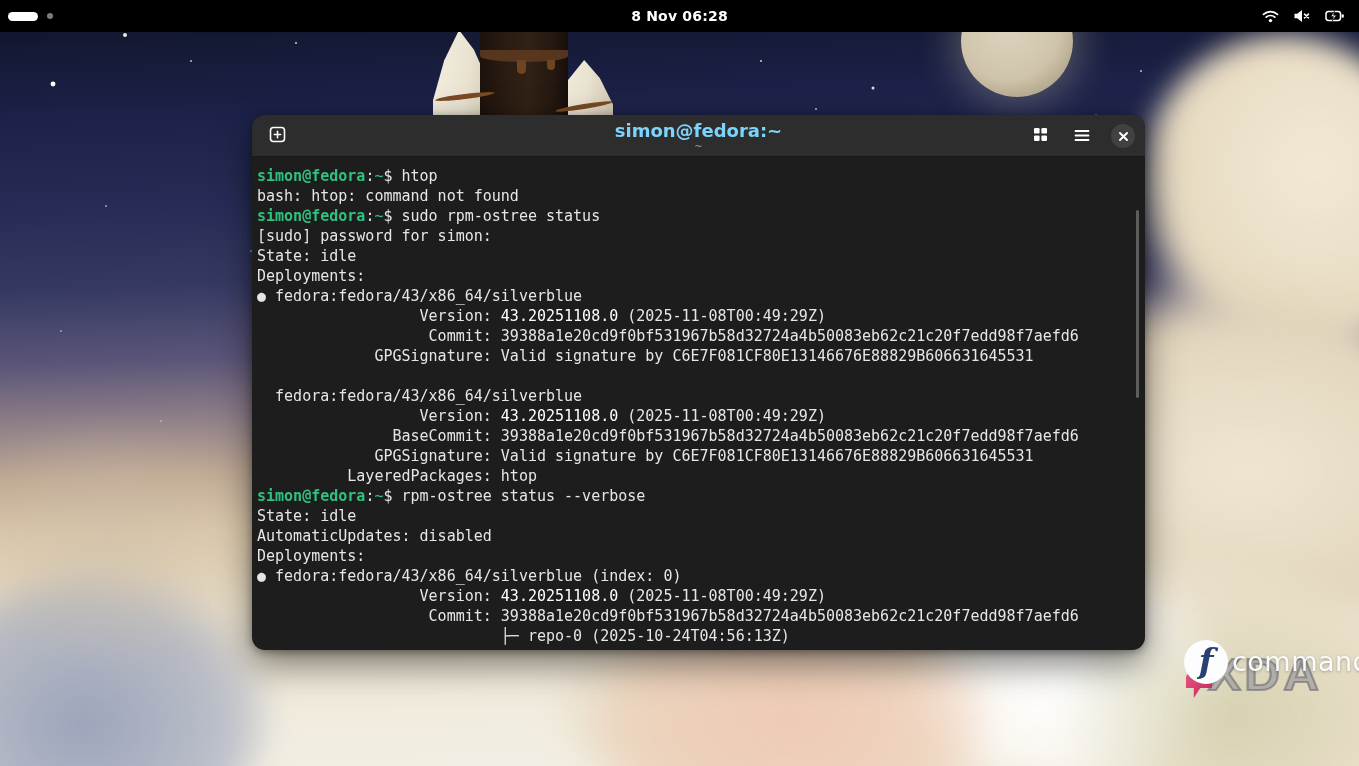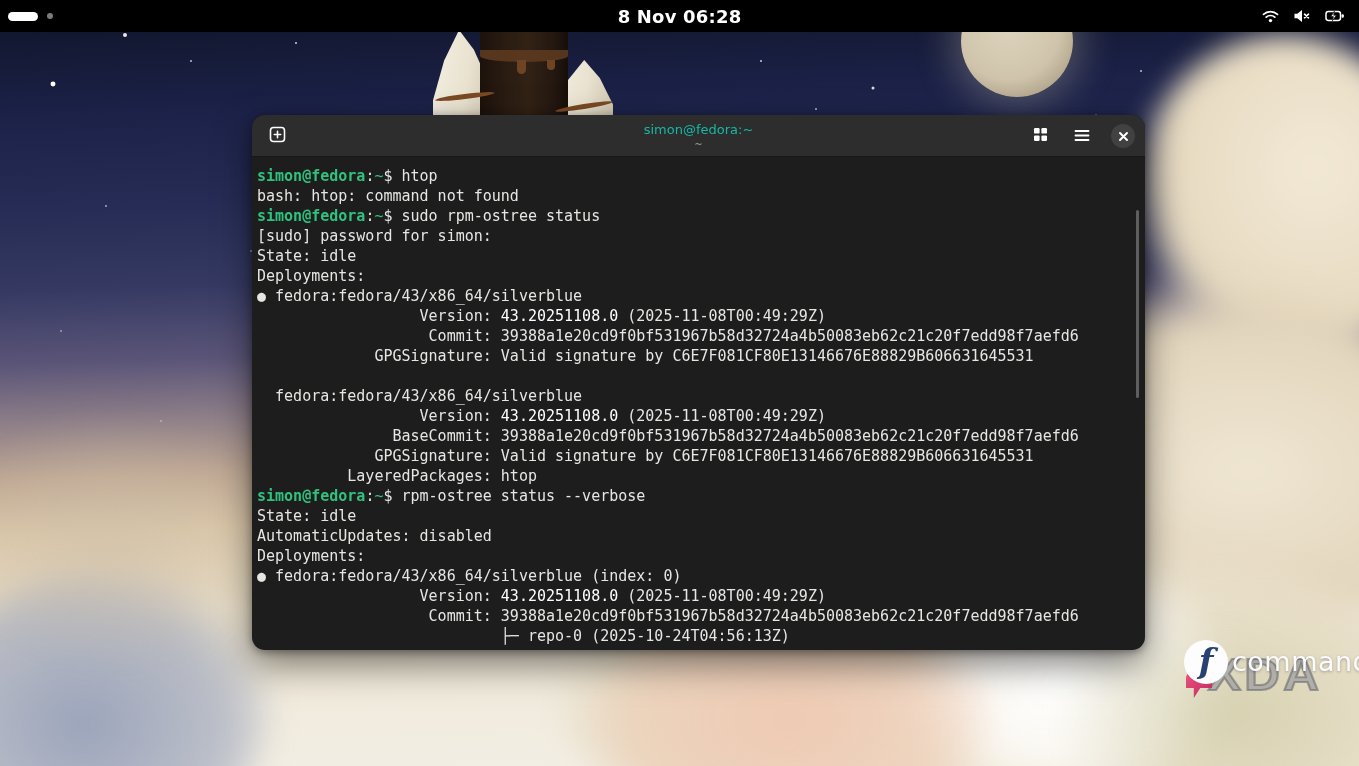--- a/index.html
+++ b/index.html
@@ -80,34 +80,34 @@
     font-style: italic; line-height: 1; margin-top: -3px; }
   .fedora-word { position: absolute; left: 52px; top: 10px; color: #fbfbfb; font-size: 27px; font-weight: 500;
     font-family: "DejaVu Sans", sans-serif; letter-spacing: 0.5px; text-shadow: 0 1px 3px rgba(40,40,60,0.35); }
 
   
   .topbar { position: absolute; left: 0; top: 0; width: 1359px; height: 32px; background: #000;
     z-index: 20; display: flex; align-items: center; color: #fff; }
   .tb-left { position: absolute; left: 0; top: 0; height: 32px; display: flex; align-items: center; gap: 9px; padding-left: 8px; }
   .ws-pill { width: 30px; height: 9px; border-radius: 5px; background: #fff; }
   .ws-dot { width: 6px; height: 6px; border-radius: 50%; background: #7c7c7c; }
-  .tb-clock { margin: 0 auto; font-size: 18px; font-weight: 700; letter-spacing: 0.2px; }
+  .tb-clock { margin: 0 auto; font-size: 14px; font-weight: 700; letter-spacing: 0.2px; }
   .tb-right { position: absolute; right: 0; top: 0; height: 32px; display: flex; align-items: center; gap: 14px; padding-right: 14px; }
   .tb-right svg { display: block; }
 
   
   .terminal { position: absolute; left: 252px; top: 115px; width: 893px; height: 535px; z-index: 10;
     border-radius: 13px; background: var(--term_bg, #1d1d1e);
     box-shadow: 0 14px 36px rgba(0,0,0,0.5), 0 2px 8px rgba(0,0,0,0.35); overflow: hidden; }
   .term-header { position: relative; height: 42px; background: var(--header_bg, #2d2d2d);
     border-bottom: 1px solid #171717; display: flex; align-items: center; }
   .newtab-btn { position: absolute; left: 12px; top: 8px; width: 26px; height: 26px; border-radius: 6px;
     display: flex; align-items: center; justify-content: center; cursor: pointer; }
   .title-block { margin: 0 auto; text-align: center; line-height: 1.1; padding-top: 2px; }
-  .term-title { font-size: 13px; font-weight: 400; color: #14b8a6; }
+  .term-title { font-size: 18px; font-weight: 700; color: #7dd3fc; }
   .term-subtitle { font-size: 10px; color: #9a9a9a; margin-top: 1px; }
   .hdr-right { position: absolute; right: 10px; top: 0; height: 42px; display: flex; align-items: center; gap: 16px; }
   .hdr-btn { width: 26px; height: 26px; display: flex; align-items: center; justify-content: center;
     border-radius: 6px; cursor: pointer; }
   .close-btn { width: 24px; height: 24px; border-radius: 50%; background: #414141;
     display: flex; align-items: center; justify-content: center; cursor: pointer; }
   .close-btn svg { display: block; }
 
   .term-body { position: relative; height: 572px; padding: 9px 14px 0 5px; }
   .term-output { font-family: "DejaVu Sans Mono", "Liberation Mono", monospace;

